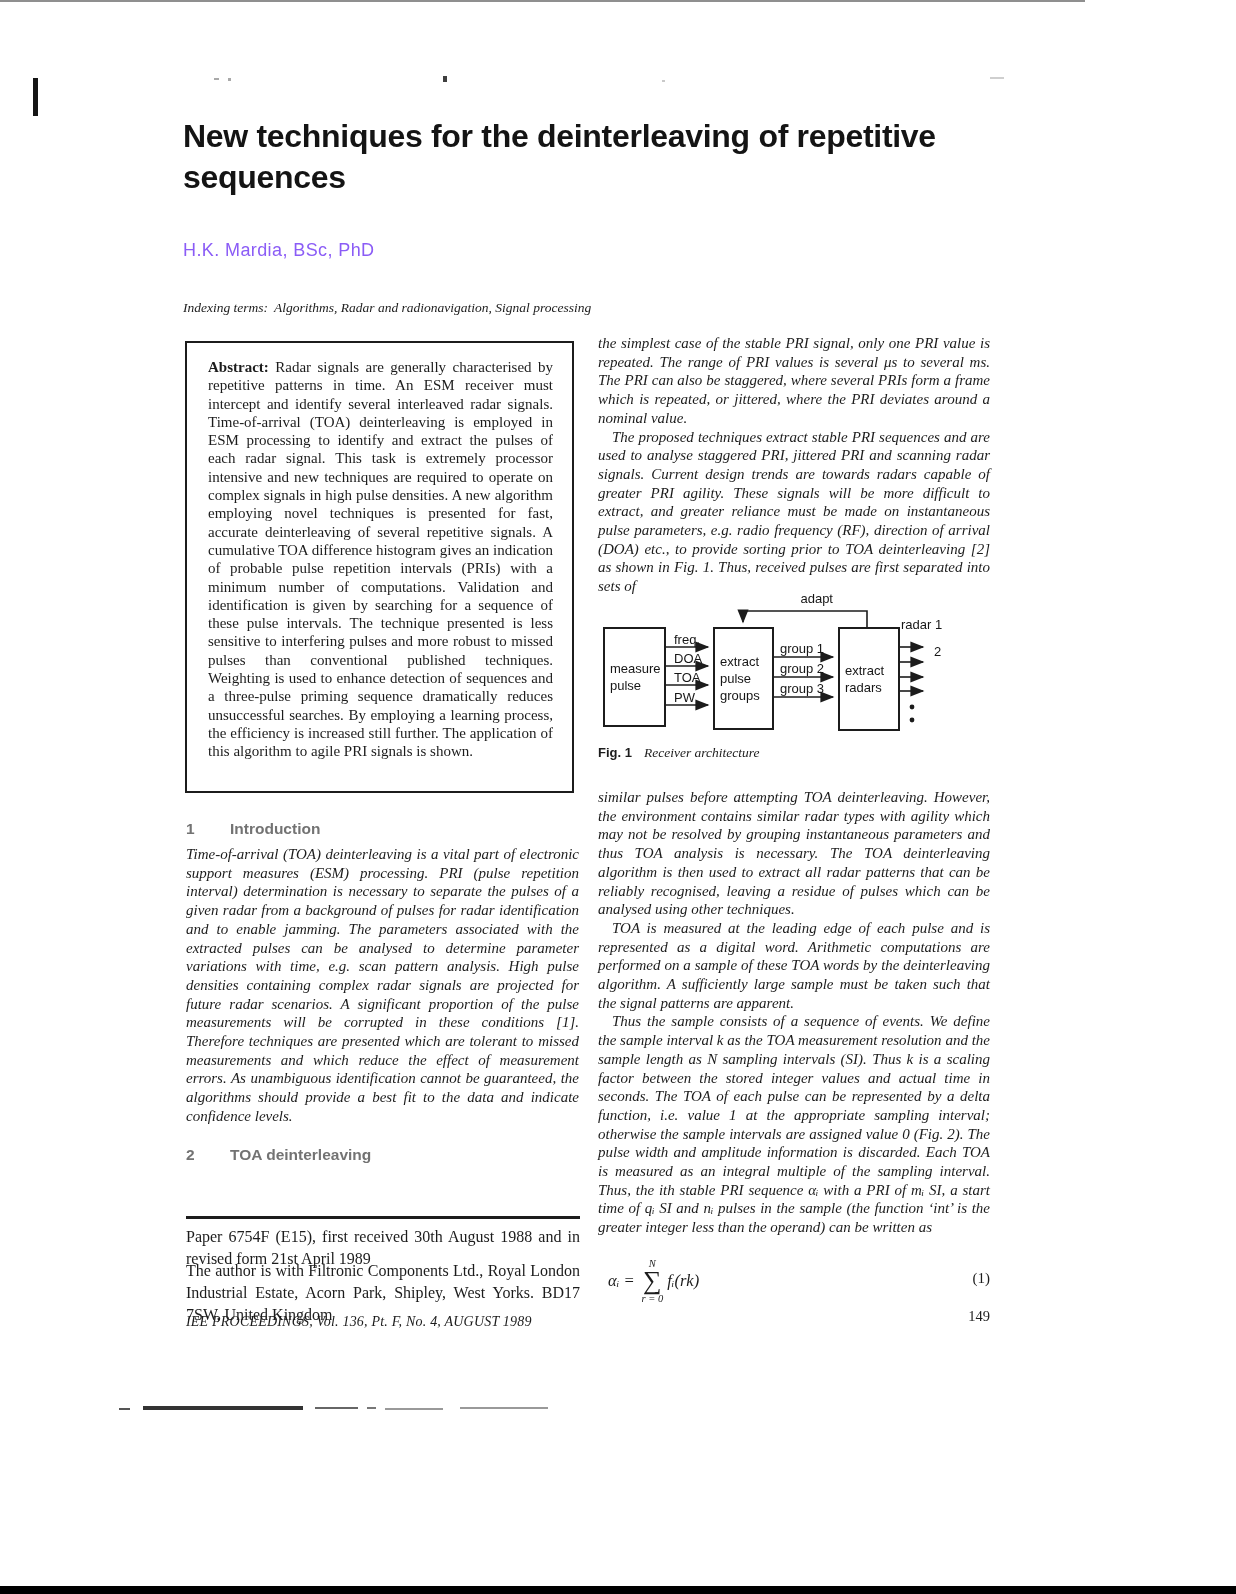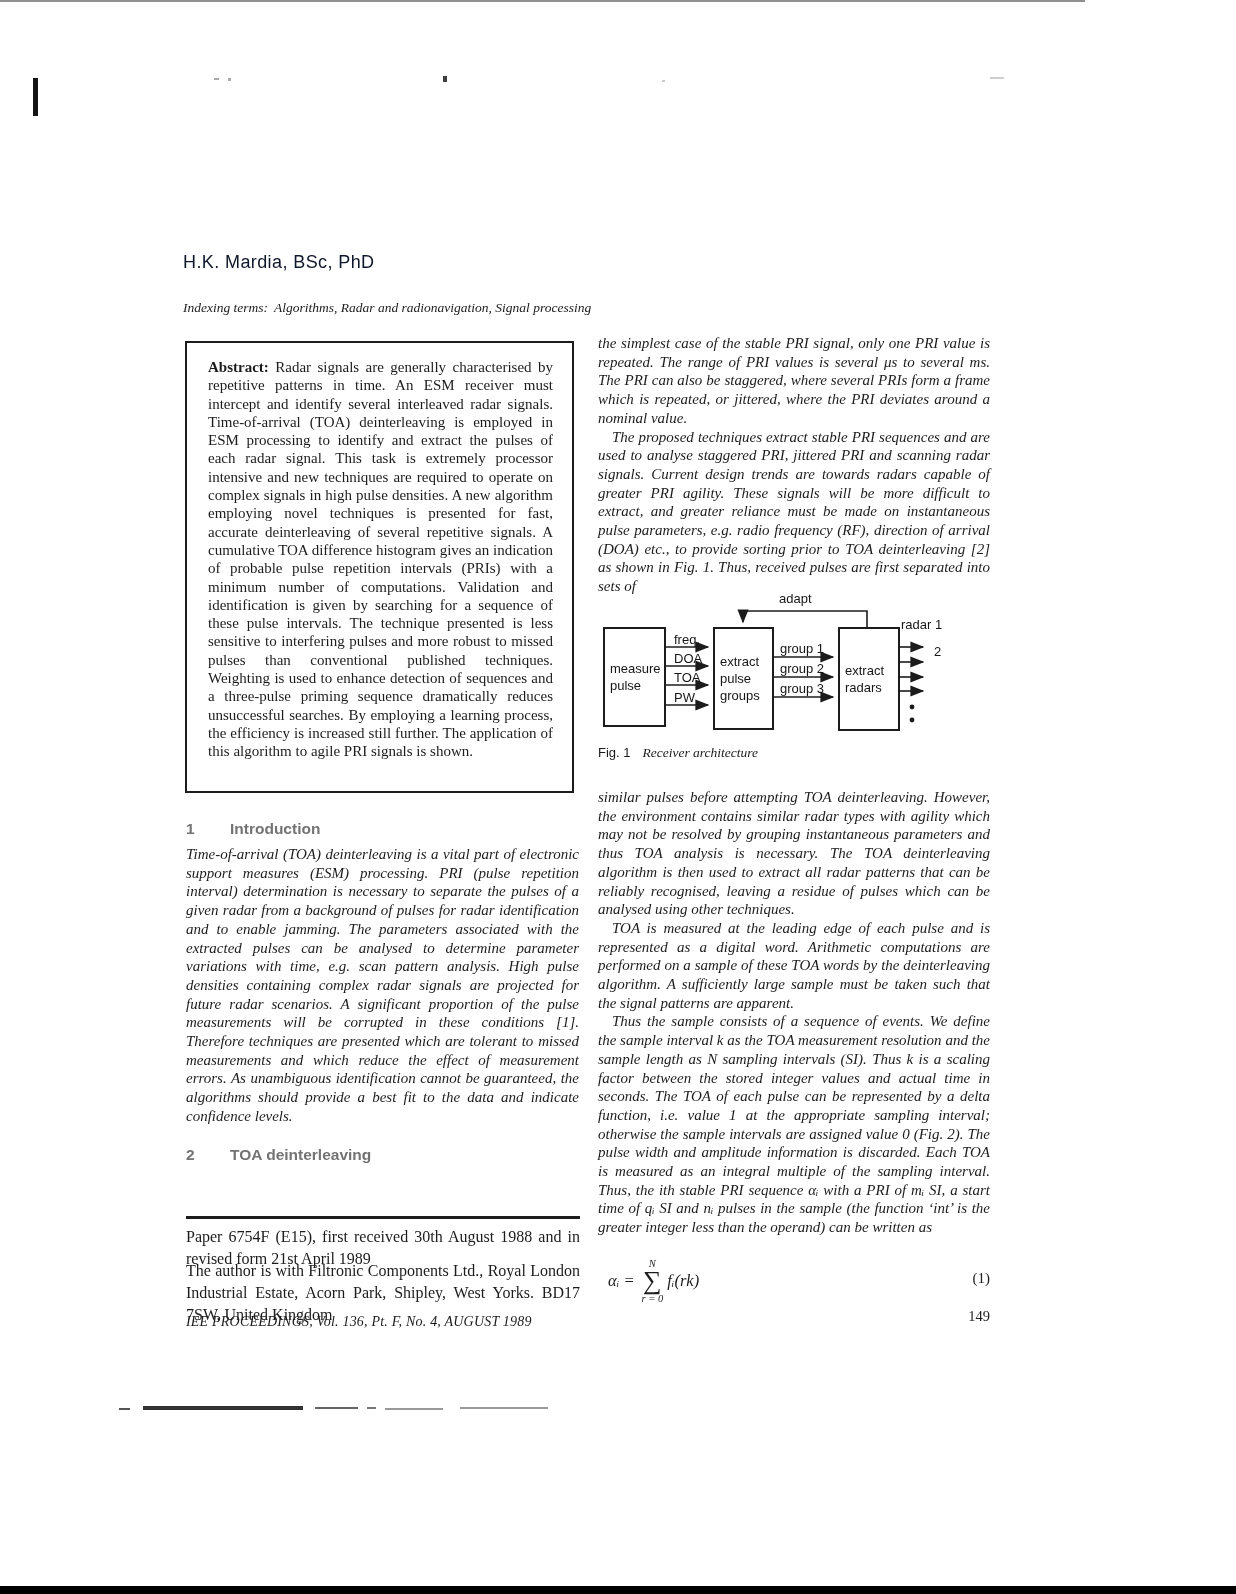--- a/index.html
+++ b/index.html
@@ -16,21 +16,21 @@
   .abs { position: absolute; }
   .sans { font-family: "Liberation Sans", sans-serif; }
   .just { text-align: justify; }
 
   #paper-title {
     left: 183px; top: 116px; width: 920px;
     font-family: "Liberation Sans", sans-serif;
     font-weight: bold; font-size: 32px; line-height: 41px;
     letter-spacing: -0.3px; color: #141414;
   }
-  #author-line { left: 183px; top: 252px; font-size: 18px; letter-spacing: 0.4px; color: #0f172a; }
+  #author-line { left: 183px; top: 240px; font-size: 18px; letter-spacing: 0.4px; color: #8b5cf6; }
   #indexing-line { left: 183px; top: 300px; font-size: 13.5px; font-style: italic; color: #202020; }
   #indexing-line .terms { margin-left: 6px; }
 
   #abstract-box {
     left: 185px; top: 341px; width: 389px; height: 452px;
     border: 2.5px solid #1c1c1c;
     padding: 15px 19px 0 21px;
     font-size: 15px; line-height: 18.3px;
   }
   #abstract-box .lbl { font-weight: bold; }
@@ -63,32 +63,32 @@
     display: flex; flex-direction: column; justify-content: center;
     padding-left: 5px; color: #161616;
   }
   #fbox-measure { left: 5px;   top: 39px; width: 63px; height: 100px; }
   #fbox-groups  { left: 115px; top: 39px; width: 61px; height: 103px; }
   #fbox-radars  { left: 240px; top: 39px; width: 62px; height: 104px; }
   .flabel {
     position: absolute; font-family: "Liberation Sans", sans-serif;
     font-size: 13px; line-height: 14px; color: #161616; white-space: nowrap;
   }
-  #lbl-adapt  { left: 181px; top: 4px;  width: 54px; text-align: left; }
+  #lbl-adapt  { left: 181px; top: 4px;  width: 54px; text-align: right; }
   #lbl-freq   { left: 76px;  top: 45px; }
   #lbl-doa    { left: 76px;  top: 64px; }
   #lbl-toa    { left: 76px;  top: 83px; }
   #lbl-pw     { left: 76px;  top: 103px; }
   #lbl-group1 { left: 182px; top: 54px; text-align: right; }
   #lbl-group2 { left: 182px; top: 74px; }
   #lbl-group3 { left: 182px; top: 94px; }
   #lbl-radar1 { left: 303px; top: 30px; }
   #lbl-radar2 { left: 336px; top: 57px; }
   #fig-caption { position: absolute; left: 0; top: 155px; white-space: nowrap; }
-  #fig-caption .cap-lbl { font-family: "Liberation Sans", sans-serif; font-weight: normal; font-size: 13px; margin-top: 28px; }
+  #fig-caption .cap-lbl { font-family: "Liberation Sans", sans-serif; font-weight: bold; font-size: 13px; margin-top: 28px; }
   #fig-caption .cap-txt { font-style: italic; font-size: 13.5px; margin-left: 12px; }
 
   
   #equation { left: 598px; top: 1258px; width: 392px; height: 48px; }
   #equation .eq-row { position: absolute; left: 10px; top: 0; display: flex; align-items: center; }
   #equation .var { font-style: italic; font-size: 16.5px; }
   #equation .sum { display: inline-flex; flex-direction: column; align-items: center; margin: 0 4px 0 7px; }
   #equation .sum .lim { font-size: 10.5px; line-height: 11px; font-style: italic; }
   #equation .sum .sigma { font-size: 26px; line-height: 24px; font-style: normal; }
   #equation .eq-no { position: absolute; right: 0; top: 12px; font-size: 15px; }
@@ -109,20 +109,21 @@
   <div class="artifact" style="left:662px;top:80px;width:3px;height:2px;background:#c9c9c9;"></div>
   <div class="artifact" style="left:990px;top:77px;width:14px;height:2px;background:#cfcfcf;"></div>
   <div class="artifact" style="left:119px;top:1408px;width:11px;height:2px;background:#555;"></div>
   <div class="artifact" style="left:143px;top:1406px;width:160px;height:4px;background:#333;"></div>
   <div class="artifact" style="left:315px;top:1407px;width:43px;height:2px;background:#666;"></div>
   <div class="artifact" style="left:367px;top:1407px;width:9px;height:2px;background:#777;"></div>
   <div class="artifact" style="left:385px;top:1408px;width:58px;height:2px;background:#999;"></div>
   <div class="artifact" style="left:460px;top:1407px;width:88px;height:2px;background:#999;"></div>
   <div class="artifact" style="left:0;top:1586px;width:1236px;height:8px;background:#000;"></div>
 
+  <h1 id="paper-title" class="abs">New techniques for the deinterleaving of repetitive sequences</h1>
   <div id="author-line" class="abs sans">H.K. Mardia, BSc, PhD</div>
   <div id="indexing-line" class="abs">
     <span>Indexing terms:</span><span class="terms">Algorithms, Radar and radionavigation, Signal processing</span>
   </div>
 
   <div id="abstract-box" class="abs just">
     <span class="lbl">Abstract:</span>
     <span>Radar signals are generally characterised by repetitive patterns in time. An ESM receiver must intercept and identify several interleaved radar signals. Time-of-arrival (TOA) deinterleaving is employed in ESM processing to identify and extract the pulses of each radar signal. This task is extremely processor intensive and new techniques are required to operate on complex signals in high pulse densities. A new algorithm employing novel techniques is presented for fast, accurate deinterleaving of several repetitive signals. A cumulative TOA difference histogram gives an indication of probable pulse repetition intervals (PRIs) with a minimum number of computations. Validation and identification is given by searching for a sequence of these pulse intervals. The technique presented is less sensitive to interfering pulses and more robust to missed pulses than conventional published techniques. Weighting is used to enhance detection of sequences and a three-pulse priming sequence dramatically reduces unsuccessful searches. By employing a learning process, the efficiency is increased still further. The application of this algorithm to agile PRI signals is shown.</span>
   </div>
 

